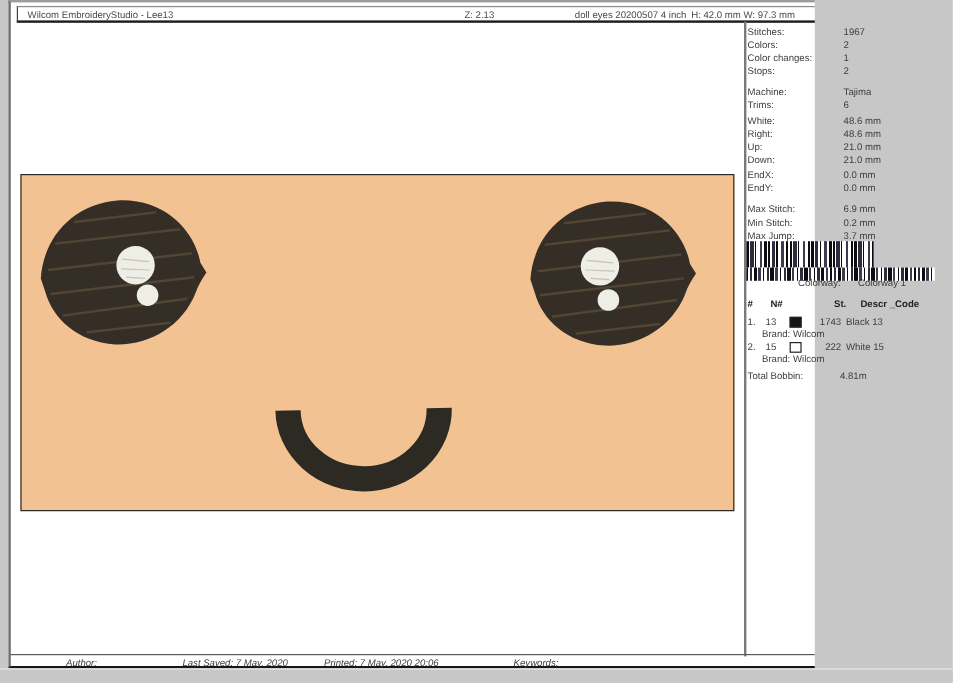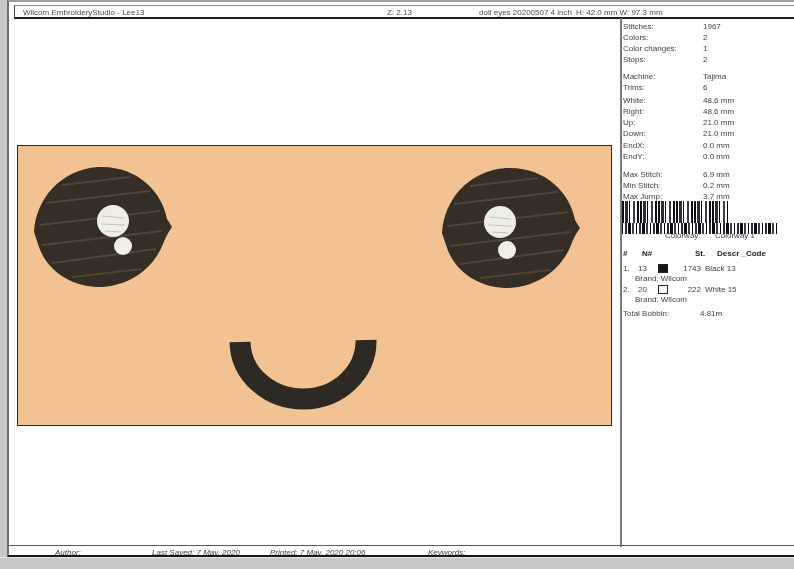--- a/index.html
+++ b/index.html
@@ -1,19 +1,19 @@
 <!DOCTYPE html>
 <html><head>
 <meta charset="utf-8">
 <style>
   * { margin:0; padding:0; box-sizing:border-box; }
   html,body { width:794px; height:569px; overflow:hidden; }
   body { background:#c7c7c7; font-family:"Liberation Sans","DejaVu Sans",sans-serif; color:#3d3d3d; position:relative; }
 
-  .page { position:absolute; left:7px; top:0; width:787px; height:557px; background:#ffffff;
+  .page { position:absolute; left:7px; top:0; width:672px; height:557px; background:#ffffff;
           border-left:2px solid #6e6e6e; border-top:2px solid #9c9c9c; border-bottom:2px solid #161616; }
 
   
   .hdr { position:absolute; left:5px; right:0; top:3px; height:14px;
          border-left:1px solid #444; border-top:1px solid #8a8a8a; border-bottom:2px solid #1c1c1c;
          font-size:8px; color:#4a4a4a; }
   .hdr span { position:absolute; top:2px; white-space:nowrap; }
   .hdr .t1 { left:8px; }
   .hdr .t2 { left:372px; }
   .hdr .t3 { left:464px; }
@@ -198,21 +198,21 @@
         <span class="c-sw" style="background-color: rgb(21, 21, 21);"></span>
         <span class="c-st">1743</span>
         <span class="c-d">Black 13</span>
       </div>
       <div class="trow gap">
         <span class="c-brand">Brand: Wilcom</span>
       </div>
 
       <div class="trow">
         <span class="c-idx">2.</span>
-        <span class="c-n">20</span>
+        <span class="c-n">15</span>
         <span class="c-sw" style="background-color: rgb(255, 255, 255);"></span>
         <span class="c-st">222</span>
         <span class="c-d">White 15</span>
       </div>
       <div class="trow gap">
         <span class="c-brand">Brand: Wilcom</span>
       </div>
 
       <div class="total-row">
         <span class="total-l">Total Bobbin:</span>

